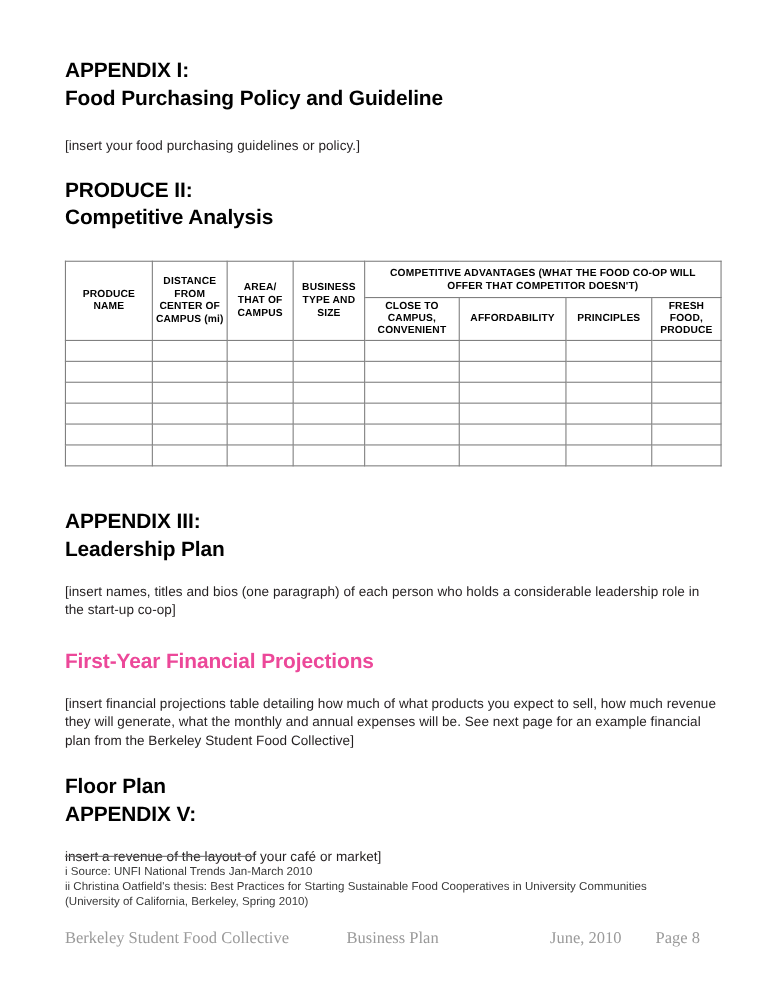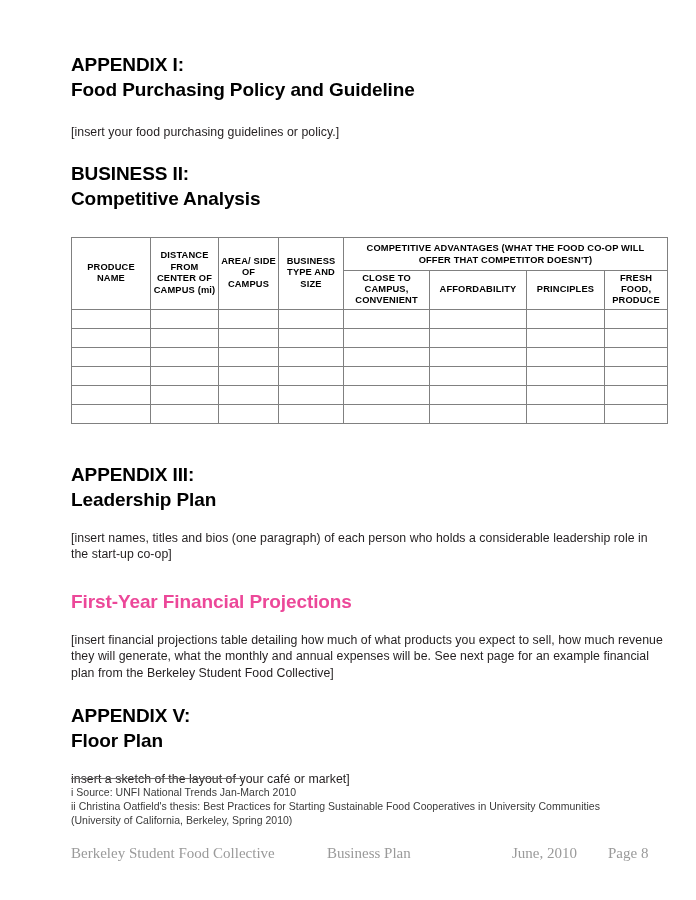--- a/index.html
+++ b/index.html
@@ -12,21 +12,21 @@
     width: 696px;
     height: 900px;
     position: relative;
     font-family: "Liberation Sans", sans-serif;
     color: #000000;
     overflow: hidden;
   }
 
   .page {
     position: absolute;
-    left: 12px; top: 0;
+    left: 0; top: 0;
     width: 656px;
     height: 900px;
     background: #ffffff;
   }
 
   .content {
     position: absolute;
     left: 59px;
     top: 52px;
     width: 596px;
@@ -156,42 +156,42 @@
     <div class="appendix-block">
       <div class="h-line">APPENDIX I:</div>
       <div class="h-line">Food Purchasing Policy and Guideline</div>
     </div>
     <div class="sp-22"></div>
     <div class="body-text">[insert your food purchasing guidelines or policy.]</div>
 
     <div class="sp-20"></div>
 
     <div class="appendix-block">
-      <div class="h-line">BUSINESS II:</div>
+      <div class="h-line">PRODUCE II:</div>
       <div class="h-line">Competitive Analysis</div>
     </div>
 
     <div class="sp-26"></div>
 
     <table class="comp-table">
       <colgroup>
         <col class="c-name">
           <col class="c-dist">
           <col class="c-area">
           <col class="c-type">
         <col class="c-close">
           <col class="c-aff">
           <col class="c-prin">
           <col class="c-fresh">
       </colgroup>
       <thead>
         <tr>
           <th rowspan="2">PRODUCE NAME</th>
           <th rowspan="2">DISTANCE FROM CENTER OF CAMPUS (mi)</th>
-          <th rowspan="2">AREA/ SIDE OF CAMPUS</th>
+          <th rowspan="2">AREA/ THAT OF CAMPUS</th>
           <th rowspan="2">BUSINESS TYPE AND SIZE</th>
           <th class="group" colspan="4">COMPETITIVE ADVANTAGES (WHAT THE FOOD CO-OP WILL OFFER THAT COMPETITOR DOESN'T)</th>
         </tr>
         <tr>
           <th>CLOSE TO CAMPUS, CONVENIENT</th>
           <th>AFFORDABILITY</th>
           <th>PRINCIPLES</th>
           <th>FRESH FOOD, PRODUCE</th>
         </tr>
       </thead>
@@ -270,25 +270,25 @@
 
     <div class="sp-26"></div>
 
     <div class="subhead">First-Year Financial Projections</div>
     <div class="sp-18"></div>
     <div class="body-text">[insert financial projections table detailing how much of what products you expect to sell, how much revenue they will generate, what the monthly and annual expenses will be. See next page for an example financial plan from the Berkeley Student Food Collective]</div>
 
     <div class="sp-22"></div>
 
     <div class="appendix-block">
+      <div class="h-line">Floor Plan</div>
       <div class="h-line">APPENDIX V:</div>
-      <div class="h-line">Floor Plan</div>
     </div>
     <div class="sp-18"></div>
-    <div class="body-text">insert a sketch of the layout of your café or market]</div>
+    <div class="body-text">insert a revenue of the layout of your café or market]</div>
 
   </div>
 
   <div class="footnote-area">
     <div class="footnote-rule"></div>
     <div class="footnote-line">i Source: UNFI National Trends Jan-March 2010</div>
     <div class="footnote-line">ii Christina Oatfield's thesis: Best Practices for Starting Sustainable Food Cooperatives in University Communities</div>
     <div class="footnote-line">(University of California, Berkeley, Spring 2010)</div>
   </div>
 

